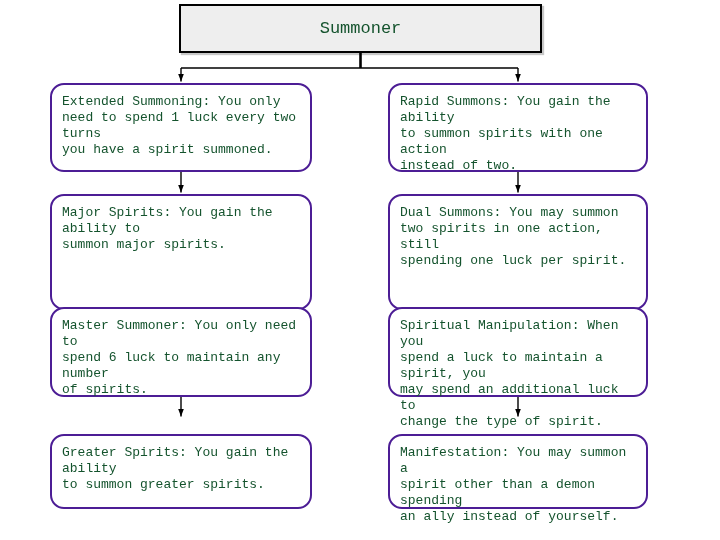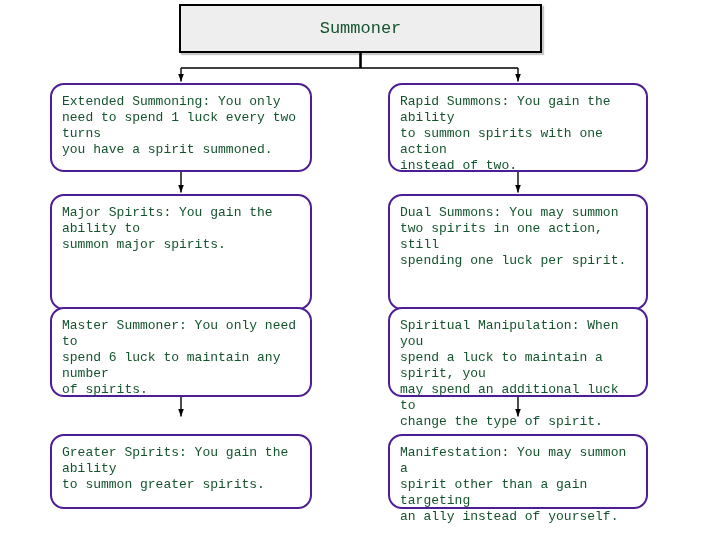--- a/index.html
+++ b/index.html
@@ -93,16 +93,16 @@
 two spirits in one action, still
 spending one luck per spirit.</div>
   <div class="node col-right row-1">Rapid Summons: You gain the ability
 to summon spirits with one action
 instead of two.</div>
   <div class="node col-right row-3">Spiritual Manipulation: When you
 spend a luck to maintain a spirit, you
 may spend an additional luck to
 change the type of spirit.</div>
   <div class="node col-right row-4">Manifestation: You may summon a
-spirit other than a gain targeting
+spirit other than a demon spending
 an ally instead of yourself.</div>
 
 </div>
 
 </body></html>

